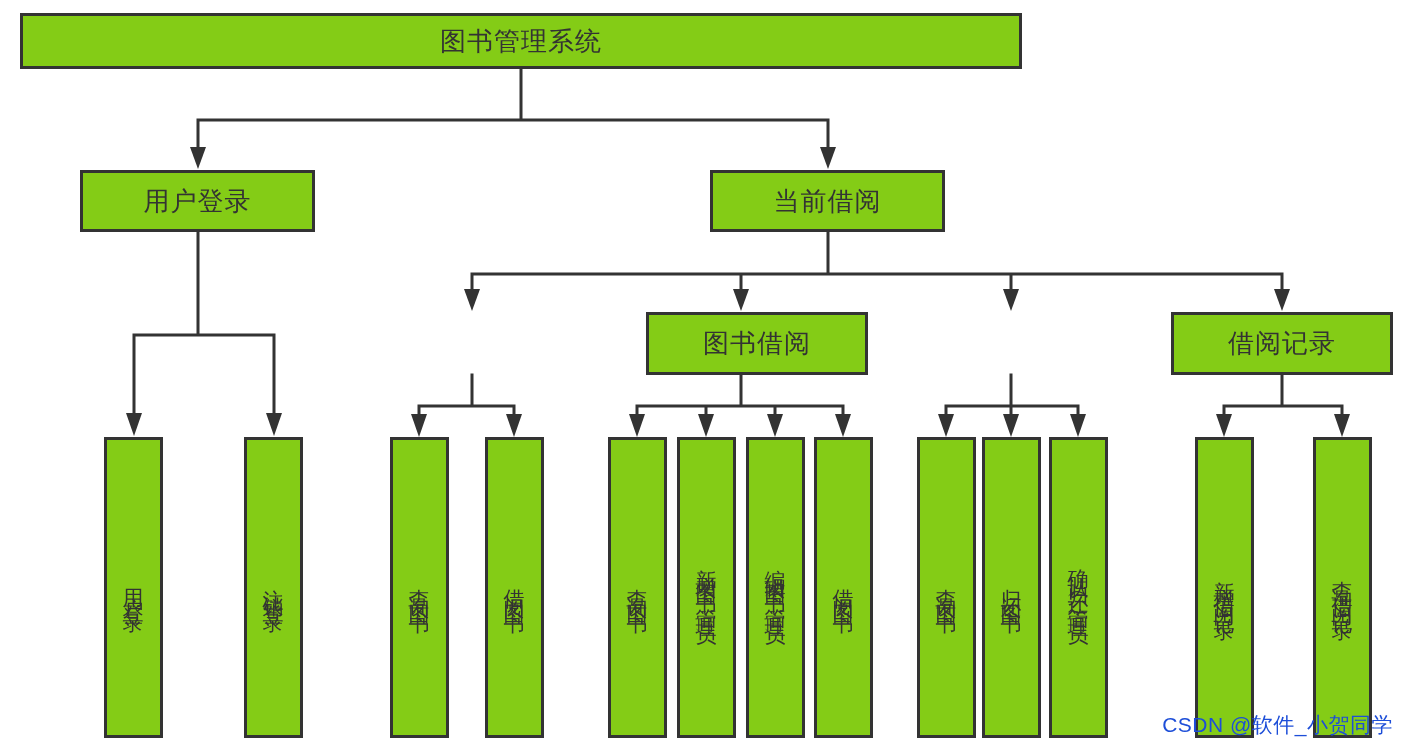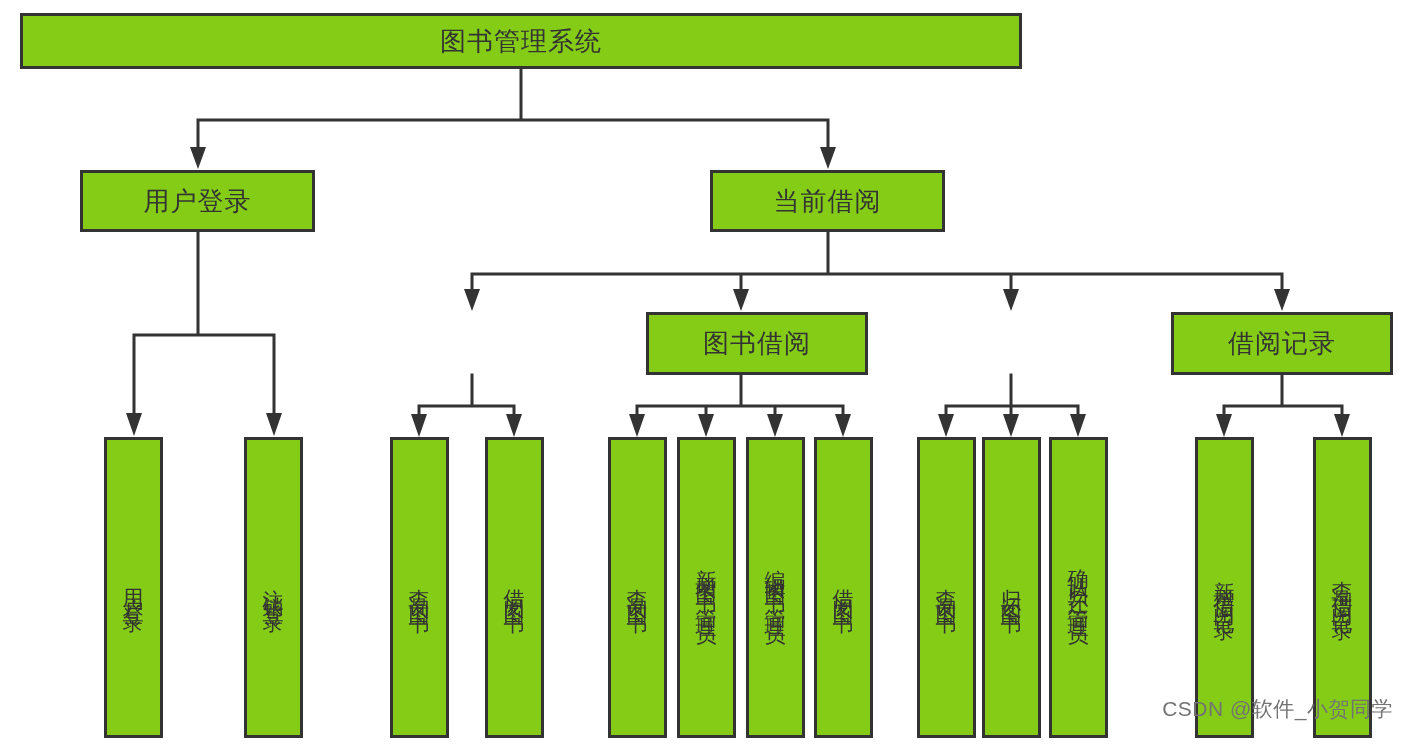--- a/index.html
+++ b/index.html
@@ -66,24 +66,24 @@
   .vC3 { left: 746px; }
   .vC4 { left: 814px; }
   .vD1 { left: 917px; }
   .vD2 { left: 982px; }
   .vD3 { left: 1049px; }
   .vE1 { left: 1195px; }
   .vE2 { left: 1313px; }
   .watermark {
     position: absolute;
     right: 12px;
-    bottom: 24px;
+    bottom: 8px;
     font-size: 21px;
     letter-spacing: 0.5px;
-    color: #737373;
+    color: #1d4ed8;
     z-index: 10;
     white-space: nowrap;
     margin-left: 42px;
   }
 </style>
 </head>
 <body>
 
 <div class="stage">
 

